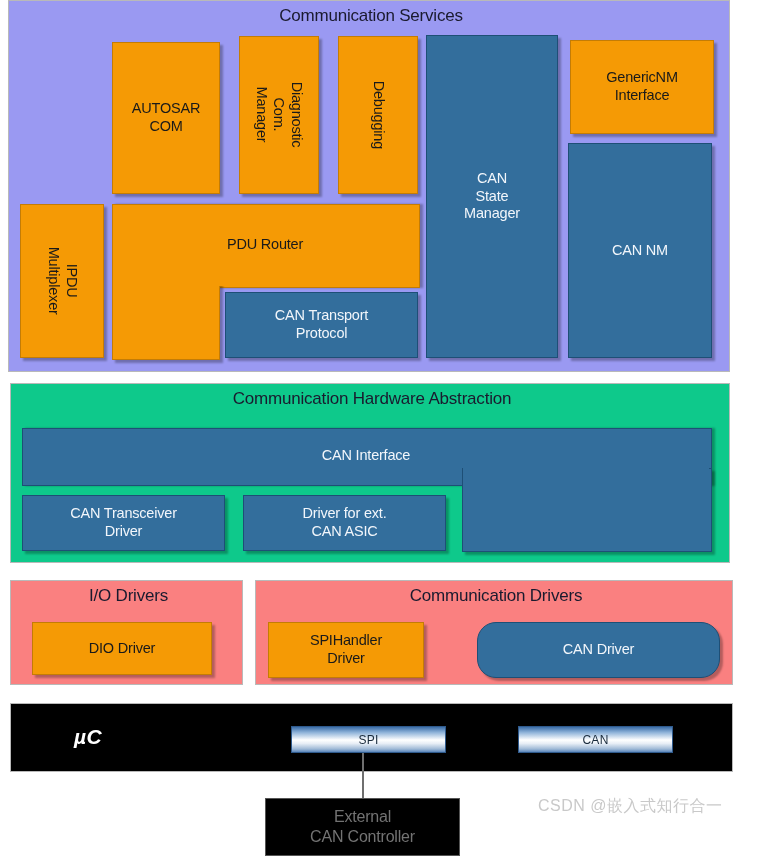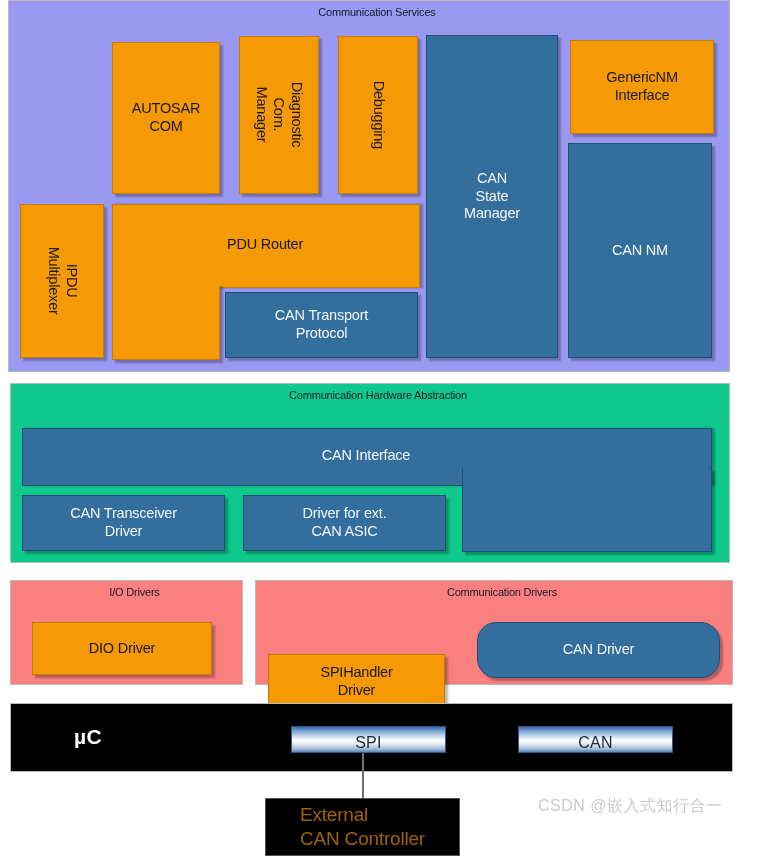--- a/index.html
+++ b/index.html
@@ -21,24 +21,24 @@
   
   .abs { position: absolute; box-sizing: border-box; }
 
   
   .layer {
     border: 1px solid #b9b9b9;
   }
   .layer-title {
     position: absolute;
     top: 5px;
-    left: 8px;
+    left: 2px;
     width: 100%;
     text-align: center;
-    font-size: 11px;
+    font-size: 17px;
     color: #1a1a2e;
     letter-spacing: -0.2px;
     white-space: nowrap;
   }
 
   .panel-purple { background: #9a99f2; }
   .panel-green  { background: #0ec98b; }
   .panel-red    { background: #fa8080; }
   .panel-black  { background: #000000; }
 
@@ -89,44 +89,46 @@
     line-height: 1.22;
     letter-spacing: -0.2px;
     white-space: pre-line;
   }
   .lshape.orangel .cap { color: #1a1a1a; }
   .lshape.bluel .cap { color: #f2f6fb; }
 
   
   .pin {
     display: flex;
-    align-items: flex-end;
-    justify-content: center;
-    font-size: 16px;
+    align-items: center;
+    justify-content: center;
+    font-size: 12px;
     color: #1a2b3c;
     background: linear-gradient(to bottom, #3c6ea8 0%, #8fb3d9 22%, #ffffff 52%, #e8eef6 66%, #9fb9d6 88%, #5b86bb 100%);
     border: 1px solid #2f5a8c;
     letter-spacing: 0.3px;
   }
 
   .uc-label {
     position: absolute;
     color: #ffffff;
     font-size: 21px;
     font-weight: bold;
     letter-spacing: 0.5px;
+    font-style: italic;
   }
 
   .ext-ctrl {
     display: flex;
     align-items: center;
     justify-content: center;
+    text-align: center;
     background: #000000;
-    color: #a16207;
-    font-size: 19px;
+    color: #737373;
+    font-size: 16px;
     line-height: 1.25;
     letter-spacing: -0.2px;
     white-space: pre-line;
     border: 1px solid #555;
   }
 
   .connector {
     position: absolute;
     background: #6f6f6f;
   }
@@ -221,21 +223,21 @@
   </div>
 
   <div class="abs mod orange" style="left:32px; top:622px; width:180px; height:53px;">
     <span class="lbl">DIO Driver</span>
   </div>
 
   <div class="abs layer panel-red" style="left:255px; top:580px; width:478px; height:105px;">
     <div class="layer-title">Communication Drivers</div>
   </div>
 
-  <div class="abs mod orange" style="left:268px; top:654px; width:177px; height:56px;">
+  <div class="abs mod orange" style="left:268px; top:622px; width:156px; height:56px;">
     <span class="lbl">SPIHandler
 Driver</span>
   </div>
 
   <div class="abs mod blue" style="left:477px; top:622px; width:243px; height:56px;border-radius:19px;">
     <span class="lbl">CAN Driver</span>
   </div>
 
   <div class="abs layer panel-black" style="left:10px; top:703px; width:723px; height:69px;">
   </div>

